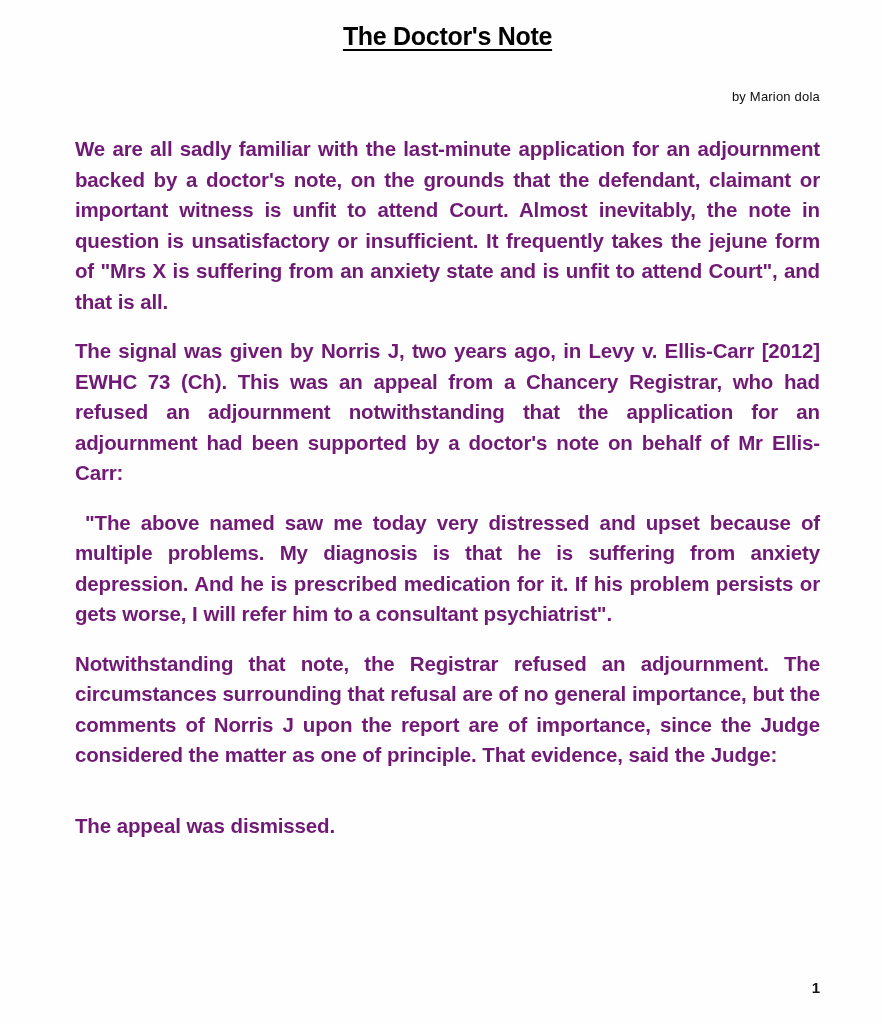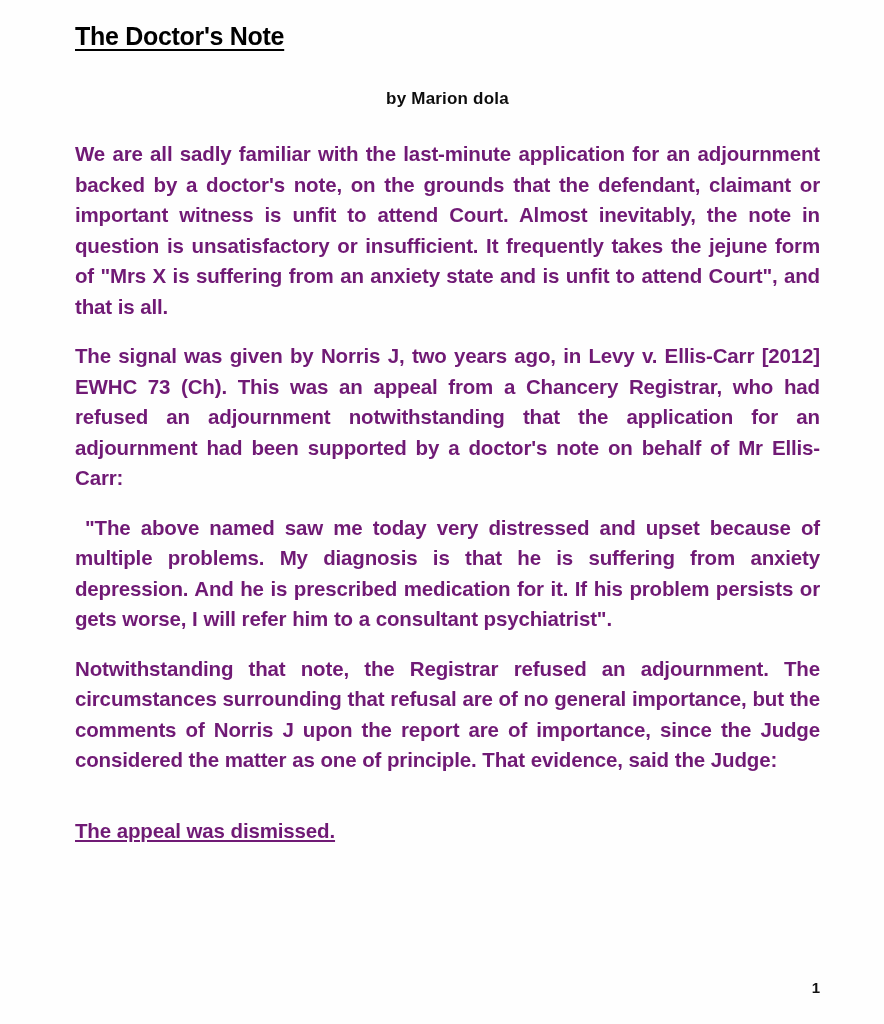--- a/index.html
+++ b/index.html
@@ -21,34 +21,35 @@
     background: #fefefe;
     padding: 0;
   }
   .content {
     position: absolute;
     left: 75px;
     top: 0;
     width: 745px;
   }
   .doc-title {
+    text-align: center;
     font-size: 25px;
     font-weight: bold;
     letter-spacing: -0.3px;
     text-decoration: underline;
     text-underline-offset: 4px;
     text-decoration-thickness: 2px;
     margin: 0;
     padding-top: 22px;
     color: #000;
   }
   .doc-byline {
-    text-align: center;
-    font-size: 17px;
-    font-weight: bold;
+    text-align: right;
+    font-size: 13px;
+    font-weight: normal;
     letter-spacing: 0.2px;
     margin: 0;
     padding-top: 38px;
     color: #0d0d0d;
   }
   .body-block {
     padding-top: 30px;
   }
   p.para {
     margin: 0 0 19px 0;
@@ -56,21 +57,20 @@
     font-weight: bold;
     line-height: 30.5px;
     text-align: justify;
     text-justify: inter-word;
     letter-spacing: -0.15px;
     color: #701a75;
     word-spacing: 0.2px;
   }
   p.para:last-child {
     margin-bottom: 0;
-    text-decoration: underline;
   }
   p.quote-para {
     text-indent: 10px;
   }
   p.closing-para {
     margin-top: 40px;
     text-align: left;
   }
   .page-number {
     position: absolute;

